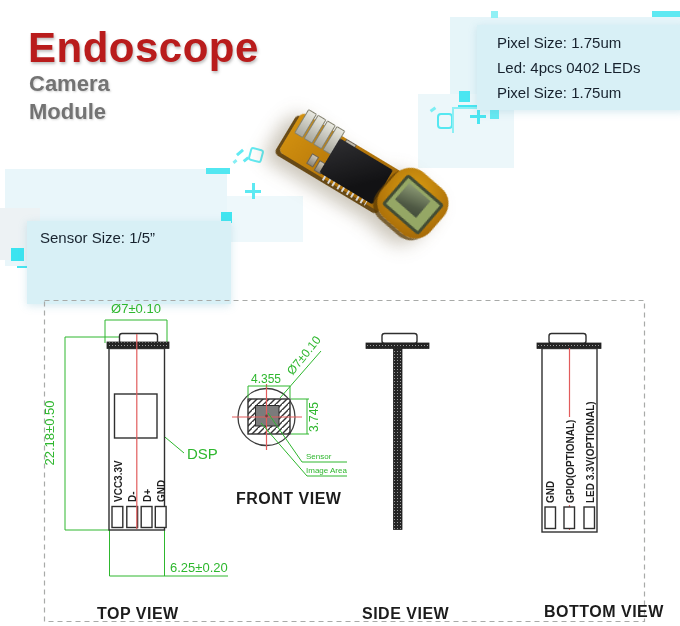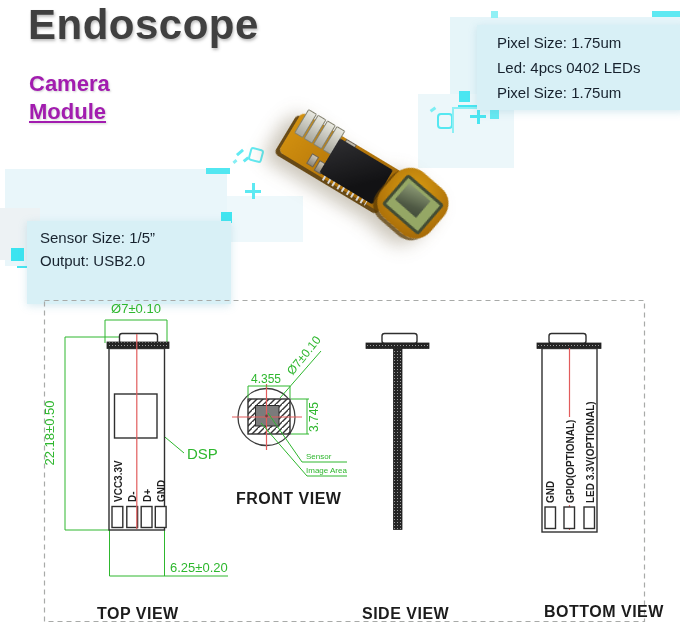--- a/index.html
+++ b/index.html
@@ -11,26 +11,26 @@
   .pale{position:absolute;pointer-events:none;}
   
   .dec{position:absolute;}
   .plus{position:absolute;}
   .plus:before,.plus:after{content:"";position:absolute;background:inherit;}
   .plus{background:transparent!important;}
   .plus .h{position:absolute;left:0;top:42%;width:100%;height:3px;}
   .plus .v{position:absolute;top:0;left:42%;height:100%;width:3px;}
   
   .title-main{
-    position:absolute;left:28px;top:1px;font-size:42px;font-weight:800;
-    color:#404040;letter-spacing:0.5px;
+    position:absolute;left:28px;top:24px;font-size:42px;font-weight:800;
+    color:#b91c1c;letter-spacing:0.5px;
     text-shadow:1px 2px 3px rgba(110,110,110,.45);
   }
   .title-sub{
-    position:absolute;left:29px;font-size:22px;font-weight:700;color:#a21caf;
+    position:absolute;left:29px;font-size:22px;font-weight:700;color:#737373;
     text-shadow:1px 1px 2px rgba(130,130,130,.35);
   }
   
   .specbox{
     position:absolute;background:#D8F0F6;color:#17222E;font-size:15px;
     box-shadow:0 2px 8px rgba(110,180,205,.28);
   }
   .spec-line{white-space:pre;line-height:23px;}
   #spec-right{left:477px;top:25px;width:188px;height:80px;padding:5px 0 0 20px;}
   #spec-right .spec-line{line-height:25px;}
@@ -130,30 +130,29 @@
       <span class="h" style="background:#3ce4f0;"></span>
       <span class="v" style="background:#3ce4f0;"></span>
     </div>
   <div class="dec" style="left:46px;top:267px;width:11px;height:11px;background:#4ae6f1;"></div>
   <div class="dec" style="left:111px;top:268px;width:5px;height:5px;background:#70ebf3;"></div>
   <div class="dec" style="left:119px;top:269px;width:3px;height:3px;background:#70ebf3;"></div>
   <div class="dec" style="left:131px;top:272px;width:22px;height:2px;background:#86eef4;"></div>
 
   <div class="title-main">Endoscope</div>
   <div class="title-sub" style="top:71px;">Camera</div>
-  <div class="title-sub" style="top:99px;text-decoration:underline;">Module</div>
+  <div class="title-sub" style="top:99px;">Module</div>
 
   <div id="spec-right" class="specbox">
     <div class="spec-line">Pixel Size: 1.75um</div>
     <div class="spec-line">Led: 4pcs 0402 LEDs</div>
     <div class="spec-line">Pixel Size: 1.75um</div>
   </div>
   <div id="spec-left" class="specbox">
     <div class="spec-line">Sensor Size: 1/5”</div>
-    <div class="spec-line">Output: USB2.0</div>
   </div>
 
   <div id="module-photo">
     <div id="module-rot">
       <div id="pcb-board">
         <div class="pcb-pad" style="left:4px;"></div>
         <div class="pcb-pad" style="left:15px;"></div>
         <div class="pcb-pad" style="left:26px;"></div>
         <div class="pcb-pad" style="left:37px;"></div>
         <div class="pcb-comp" style="left:30px;top:30px;width:6px;height:10px;"></div>

